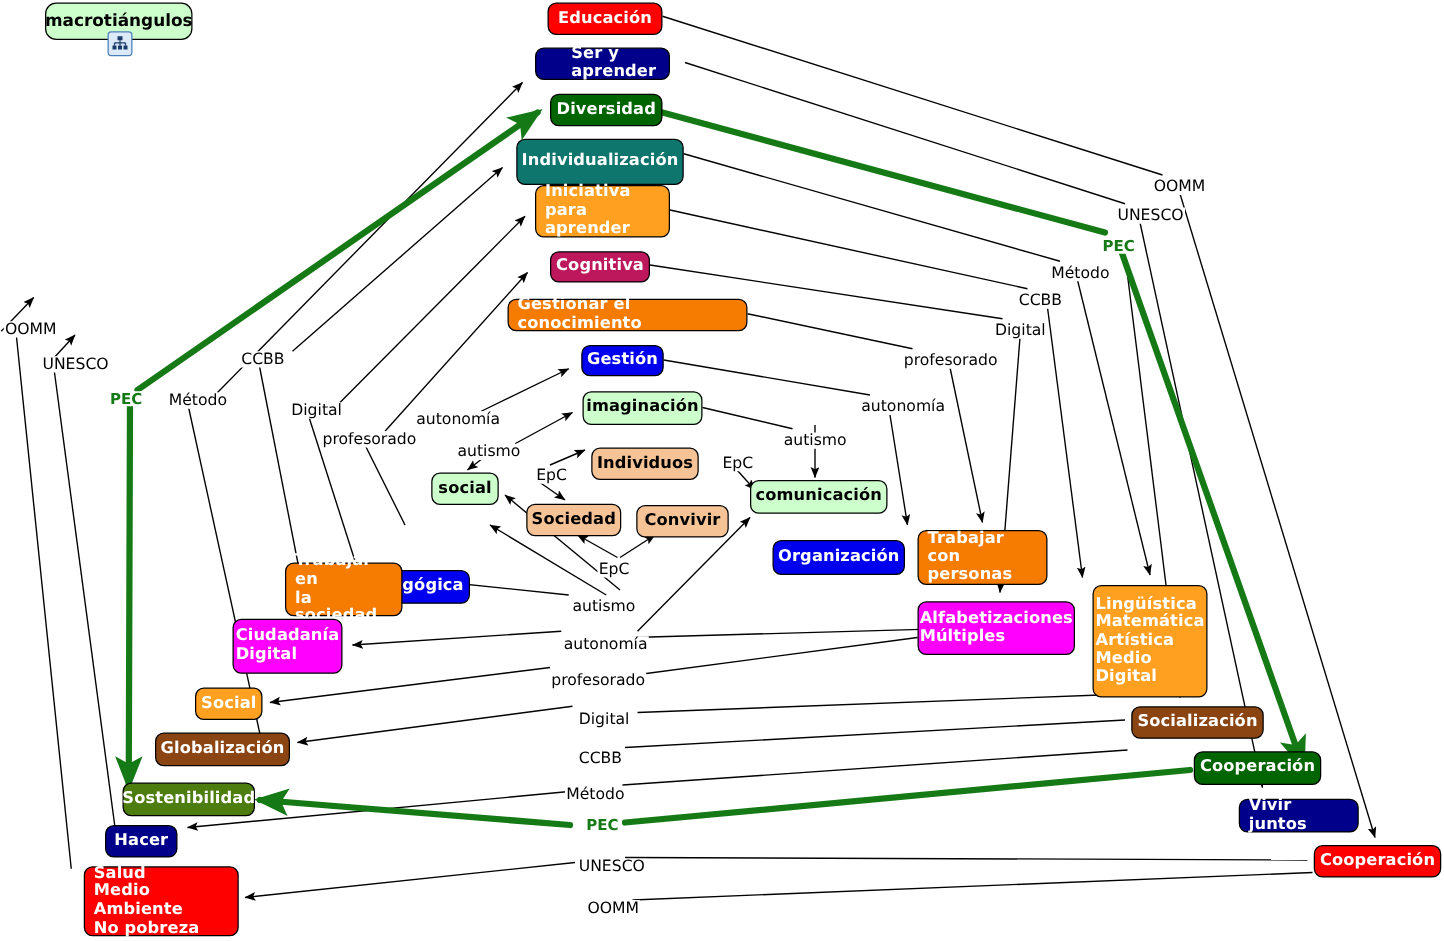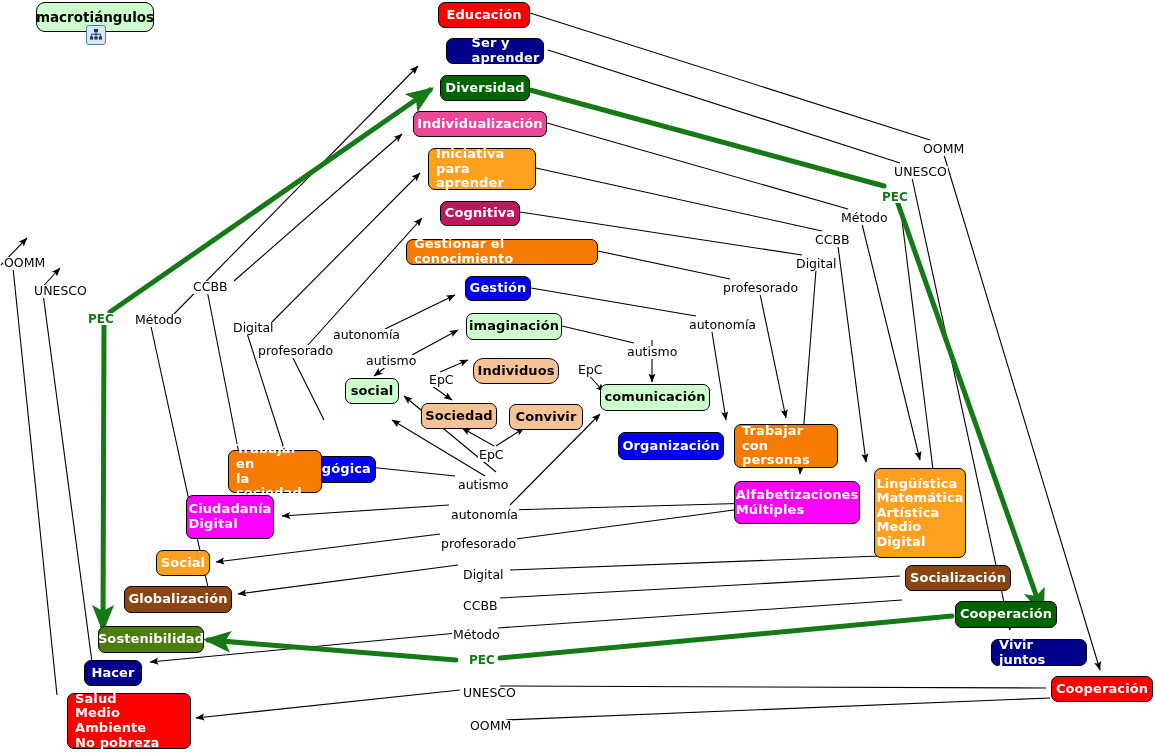--- a/index.html
+++ b/index.html
@@ -188,30 +188,30 @@
       <rect x="5" y="1" width="4" height="3.2" fill="#1a3a6b"></rect>
       <path d="M7,4.2 L7,6.2 M2.6,6.2 L11.4,6.2 M2.6,6.2 L2.6,8.4 M7,6.2 L7,8.4 M11.4,6.2 L11.4,8.4" stroke="#1a3a6b" stroke-width="1" fill="none"></path>
       <rect x="1" y="8.4" width="3.2" height="3.2" fill="#1a3a6b"></rect>
       <rect x="5.4" y="8.4" width="3.2" height="3.2" fill="#1a3a6b"></rect>
       <rect x="9.8" y="8.4" width="3.2" height="3.2" fill="#1a3a6b"></rect>
     </svg>
   </div>
 
   <div id="nodes-layer">
       <div class="node" style="left: 438px; top: 2px; width: 92px; height: 26px; background: rgb(255, 0, 0); color: rgb(255, 255, 255);"><span>Educación</span></div>
-      <div class="node" style="left: 446px; top: 38px; width: 98px; height: 26px; background: rgb(0, 0, 139); color: rgb(255, 255, 255); padding-left: 28px;"><span>Ser y aprender</span></div>
+      <div class="node" style="left: 428px; top: 38px; width: 108px; height: 26px; background: rgb(0, 0, 139); color: rgb(255, 255, 255); padding-left: 28px;"><span>Ser y aprender</span></div>
       <div class="node" style="left: 440px; top: 75px; width: 90px; height: 26px; background: rgb(0, 100, 0); color: rgb(255, 255, 255);"><span>Diversidad</span></div>
-      <div class="node" style="left: 413px; top: 111px; width: 134px; height: 26px; background: #ec4899; color: rgb(255, 255, 255);"><span>Individualización</span></div>
+      <div class="node" style="left: 413px; top: 111px; width: 134px; height: 37px; background: #0f766e; color: rgb(255, 255, 255);"><span>Individualización</span></div>
       <div class="node" style="left: 428px; top: 148px; width: 108px; height: 42px; background: rgb(255, 160, 32); color: rgb(255, 255, 255);"><span>Iniciativa para
 aprender</span></div>
       <div class="node" style="left: 440px; top: 201px; width: 80px; height: 25px; background: #be185d; color: rgb(255, 255, 255);"><span>Cognitiva</span></div>
       <div class="node" style="left: 406px; top: 239px; width: 192px; height: 26px; background: rgb(245, 124, 0); color: rgb(255, 255, 255);"><span>Gestionar el conocimiento</span></div>
       <div class="node" style="left: 465px; top: 276px; width: 66px; height: 25px; background: rgb(0, 0, 238); color: rgb(255, 255, 255);"><span>Gestión</span></div>
       <div class="node" style="left: 466px; top: 313px; width: 96px; height: 27px; background: rgb(204, 255, 204); color: rgb(0, 0, 0);"><span>imaginación</span></div>
-      <div class="node" style="left: 473px; top: 358px; width: 86px; height: 26px; background: rgb(245, 195, 150); color: rgb(0, 0, 0); border-radius: 10px;"><span>Individuos</span></div>
+      <div class="node" style="left: 473px; top: 358px; width: 86px; height: 26px; background: rgb(245, 195, 150); color: rgb(0, 0, 0);"><span>Individuos</span></div>
       <div class="node" style="left: 345px; top: 378px; width: 54px; height: 26px; background: rgb(204, 255, 204); color: rgb(0, 0, 0);"><span>social</span></div>
       <div class="node" style="left: 600px; top: 384px; width: 110px; height: 27px; background: rgb(204, 255, 204); color: rgb(0, 0, 0);"><span>comunicación</span></div>
       <div class="node" style="left: 421px; top: 403px; width: 76px; height: 26px; background: rgb(245, 195, 150); color: rgb(0, 0, 0);"><span>Sociedad</span></div>
       <div class="node" style="left: 509px; top: 404px; width: 74px; height: 26px; background: rgb(245, 195, 150); color: rgb(0, 0, 0);"><span>Convivir</span></div>
       <div class="node" style="left: 280px; top: 412px; width: 96px; height: 27px; background: rgb(0, 0, 238); color: rgb(255, 255, 255); margin-top: 44px;"><span>Pedagógica</span></div>
       <div class="node" style="left: 618px; top: 432px; width: 106px; height: 28px; background: rgb(0, 0, 238); color: rgb(255, 255, 255);"><span>Organización</span></div>
       <div class="node" style="left: 734px; top: 424px; width: 104px; height: 44px; background: rgb(245, 124, 0); color: rgb(255, 255, 255);"><span>Trabajar con
 personas</span></div>
       <div class="node" style="left: 228px; top: 450px; width: 94px; height: 43px; background: rgb(245, 124, 0); color: rgb(255, 255, 255);"><span>Trabajar en
 la sociedad</span></div>

